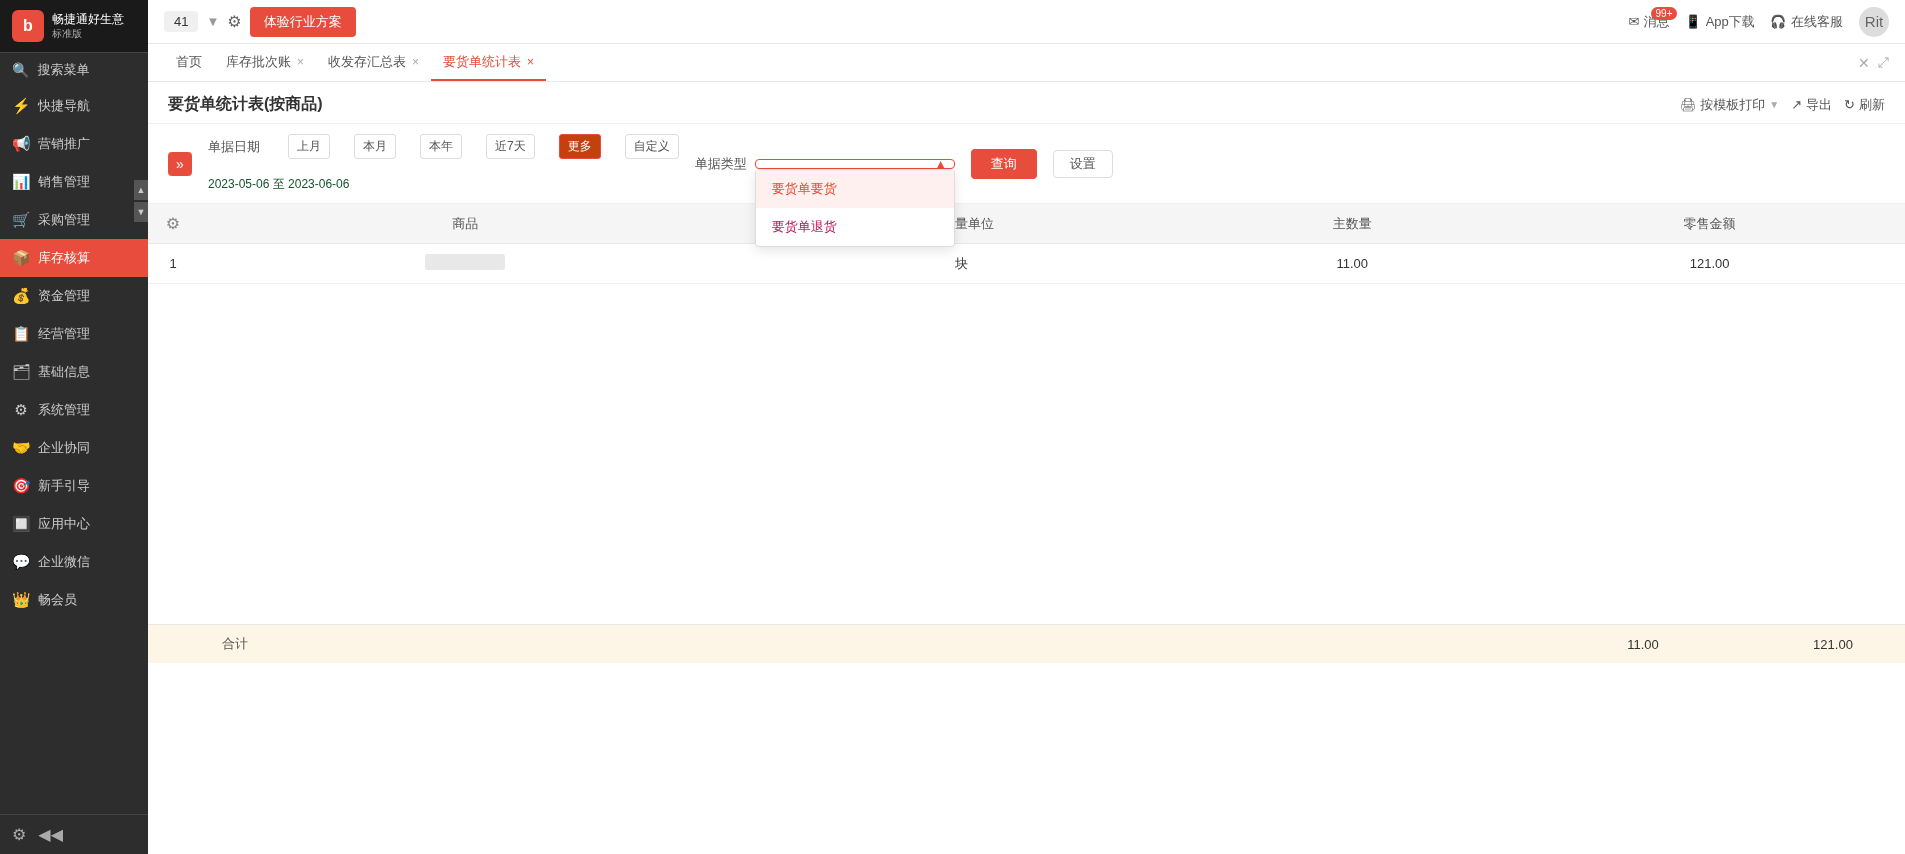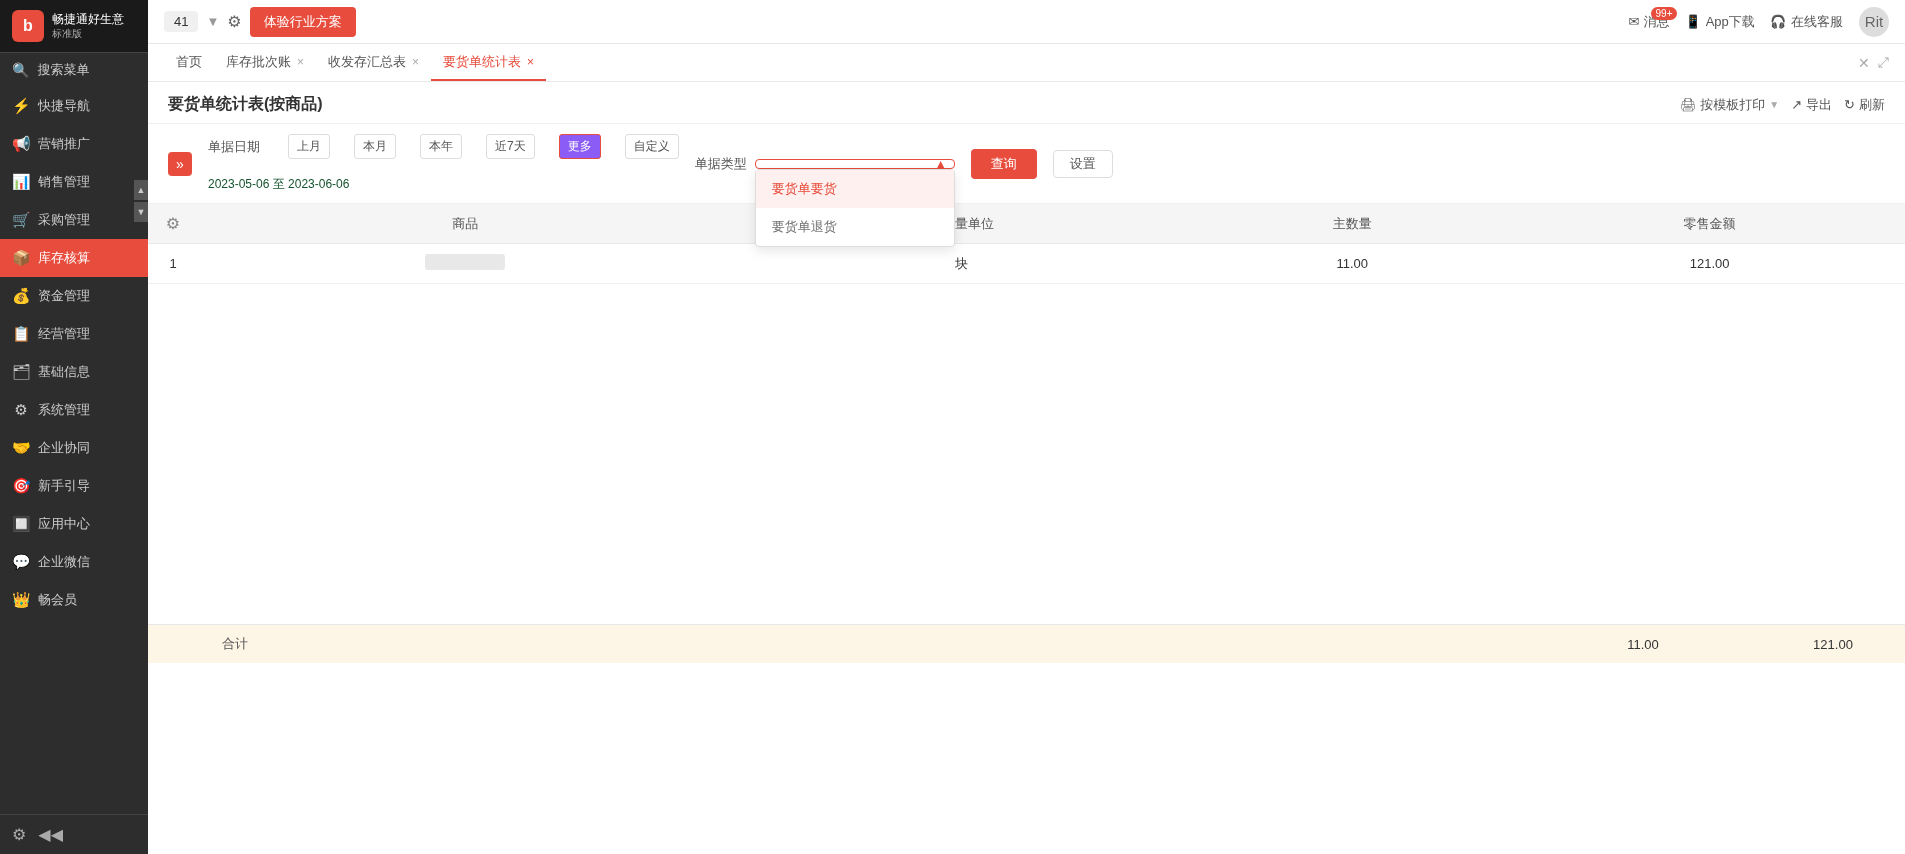--- a/index.html
+++ b/index.html
@@ -229,21 +229,21 @@
       padding: 3px 8px;
       border: 1px solid #ddd;
       border-radius: 3px;
       font-size: 12px;
       color: #555;
       cursor: pointer;
       background: #fff;
       margin-left: 20px;
     }
     .date-btn.more {
-      background: #8b5cf6;
+      background: #c2410c;
       color: white;
       border-color: #e74c3c;
     }
     .date-btn.custom {
       background: #fff;
       border: 1px solid #ddd;
       color: #555;
     }
     .date-range { font-size: 12px; color: #14532d; margin-top: 17px; }
     .filter-group-col { display: flex; flex-direction: column; }
@@ -312,21 +312,21 @@
       z-index: 1000;
       background: #fff;
       border: 1px solid #ddd;
       border-radius: 4px;
       box-shadow: 0 4px 12px rgba(0,0,0,0.1);
       min-width: 200px;
     }
     .dropdown-item {
       padding: 10px 16px;
       font-size: 13px;
-      color: #737373;
+      color: #be185d;
       cursor: pointer;
     }
     .dropdown-item.selected { background: #fef0ef; color: #e74c3c; }
 
     
     .table-wrapper {
       padding: 0 0;
       margin-top: 0;
     }
     table {

